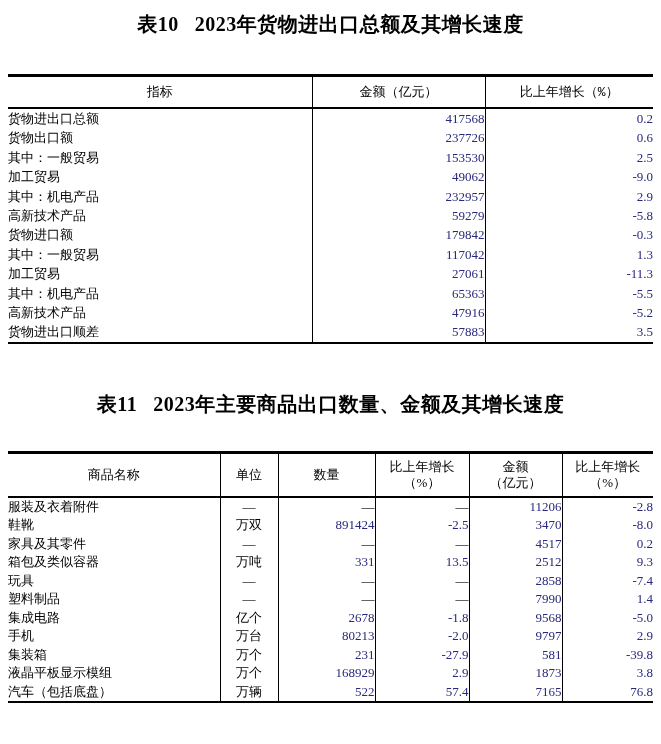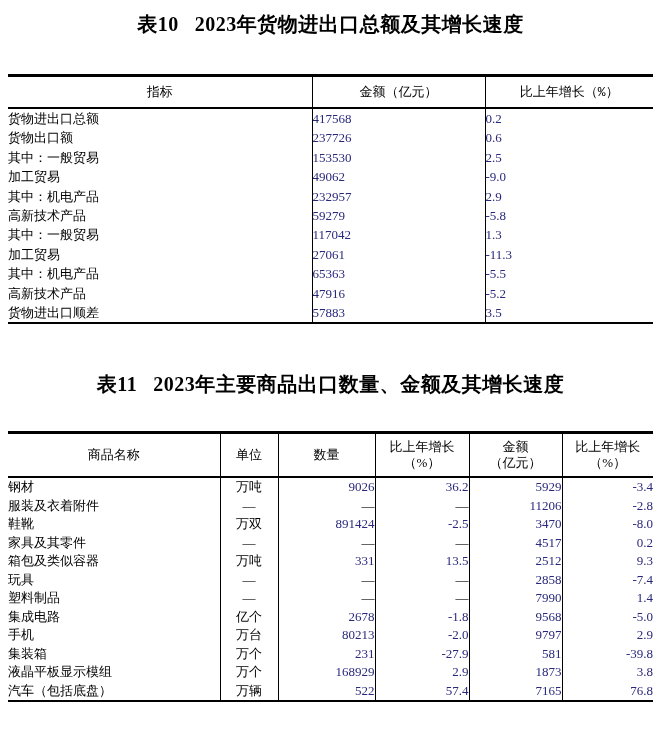--- a/index.html
+++ b/index.html
@@ -44,21 +44,21 @@
   .name-cell{text-align:left;padding-left:4px;}
   .ind0{padding-left:4px;}
   .ind1{padding-left:28px;}
   .ind2{padding-left:54px;}
   .ind3{padding-left:90px;margin-left:42px;}
   .num{
     font-family:"Liberation Serif","DejaVu Serif",serif;
     color:#28287c;
   }
   .dash{color:#000;}
-  .center{text-align:left;}
+  .center{text-align:right;}
   .qty-cell{text-align:right;padding-right:29px;}
   .g1-cell{text-align:right;padding-right:24px;}
   .amt-cell{text-align:right;padding-right:29px;}
   .g2-cell{text-align:right;padding-right:27px;}
   .unit-cell{text-align:center;}
 </style>
 </head>
 <body>
 
 <div class="page">
@@ -103,20 +103,25 @@
         </tr>
         <tr>
           <td class="name-cell ind2">其中：机电产品</td>
           <td class="vline center num">232957</td>
           <td class="vline center num">2.9</td>
         </tr>
         <tr>
           <td class="name-cell ind3">高新技术产品</td>
           <td class="vline center num">59279</td>
           <td class="vline center num">-5.8</td>
+        </tr>
+        <tr>
+          <td class="name-cell ind1">货物进口额</td>
+          <td class="vline center num">179842</td>
+          <td class="vline center num">-0.3</td>
         </tr>
         <tr>
           <td class="name-cell ind2">其中：一般贸易</td>
           <td class="vline center num">117042</td>
           <td class="vline center num">1.3</td>
         </tr>
         <tr>
           <td class="name-cell ind3">加工贸易</td>
           <td class="vline center num">27061</td>
           <td class="vline center num">-11.3</td>
@@ -166,28 +171,20 @@
           <div>（亿元）</div>
         </th>
         <th class="vline">
           <div>比上年增长</div>
           <div>（%）</div>
         </th>
       </tr>
     </thead>
     <tbody>
         <tr>
-          <td class="name-cell">钢材</td>
-          <td class="vline unit-cell">万吨</td>
-          <td class="vline qty-cell num">9026</td>
-          <td class="vline g1-cell num">36.2</td>
-          <td class="vline amt-cell num">5929</td>
-          <td class="vline g2-cell num">-3.4</td>
-        </tr>
-        <tr>
           <td class="name-cell">服装及衣着附件</td>
           <td class="vline unit-cell">—</td>
           <td class="vline qty-cell dash">—</td>
           <td class="vline g1-cell dash">—</td>
           <td class="vline amt-cell num">11206</td>
           <td class="vline g2-cell num">-2.8</td>
         </tr>
         <tr>
           <td class="name-cell">鞋靴</td>
           <td class="vline unit-cell">万双</td>

